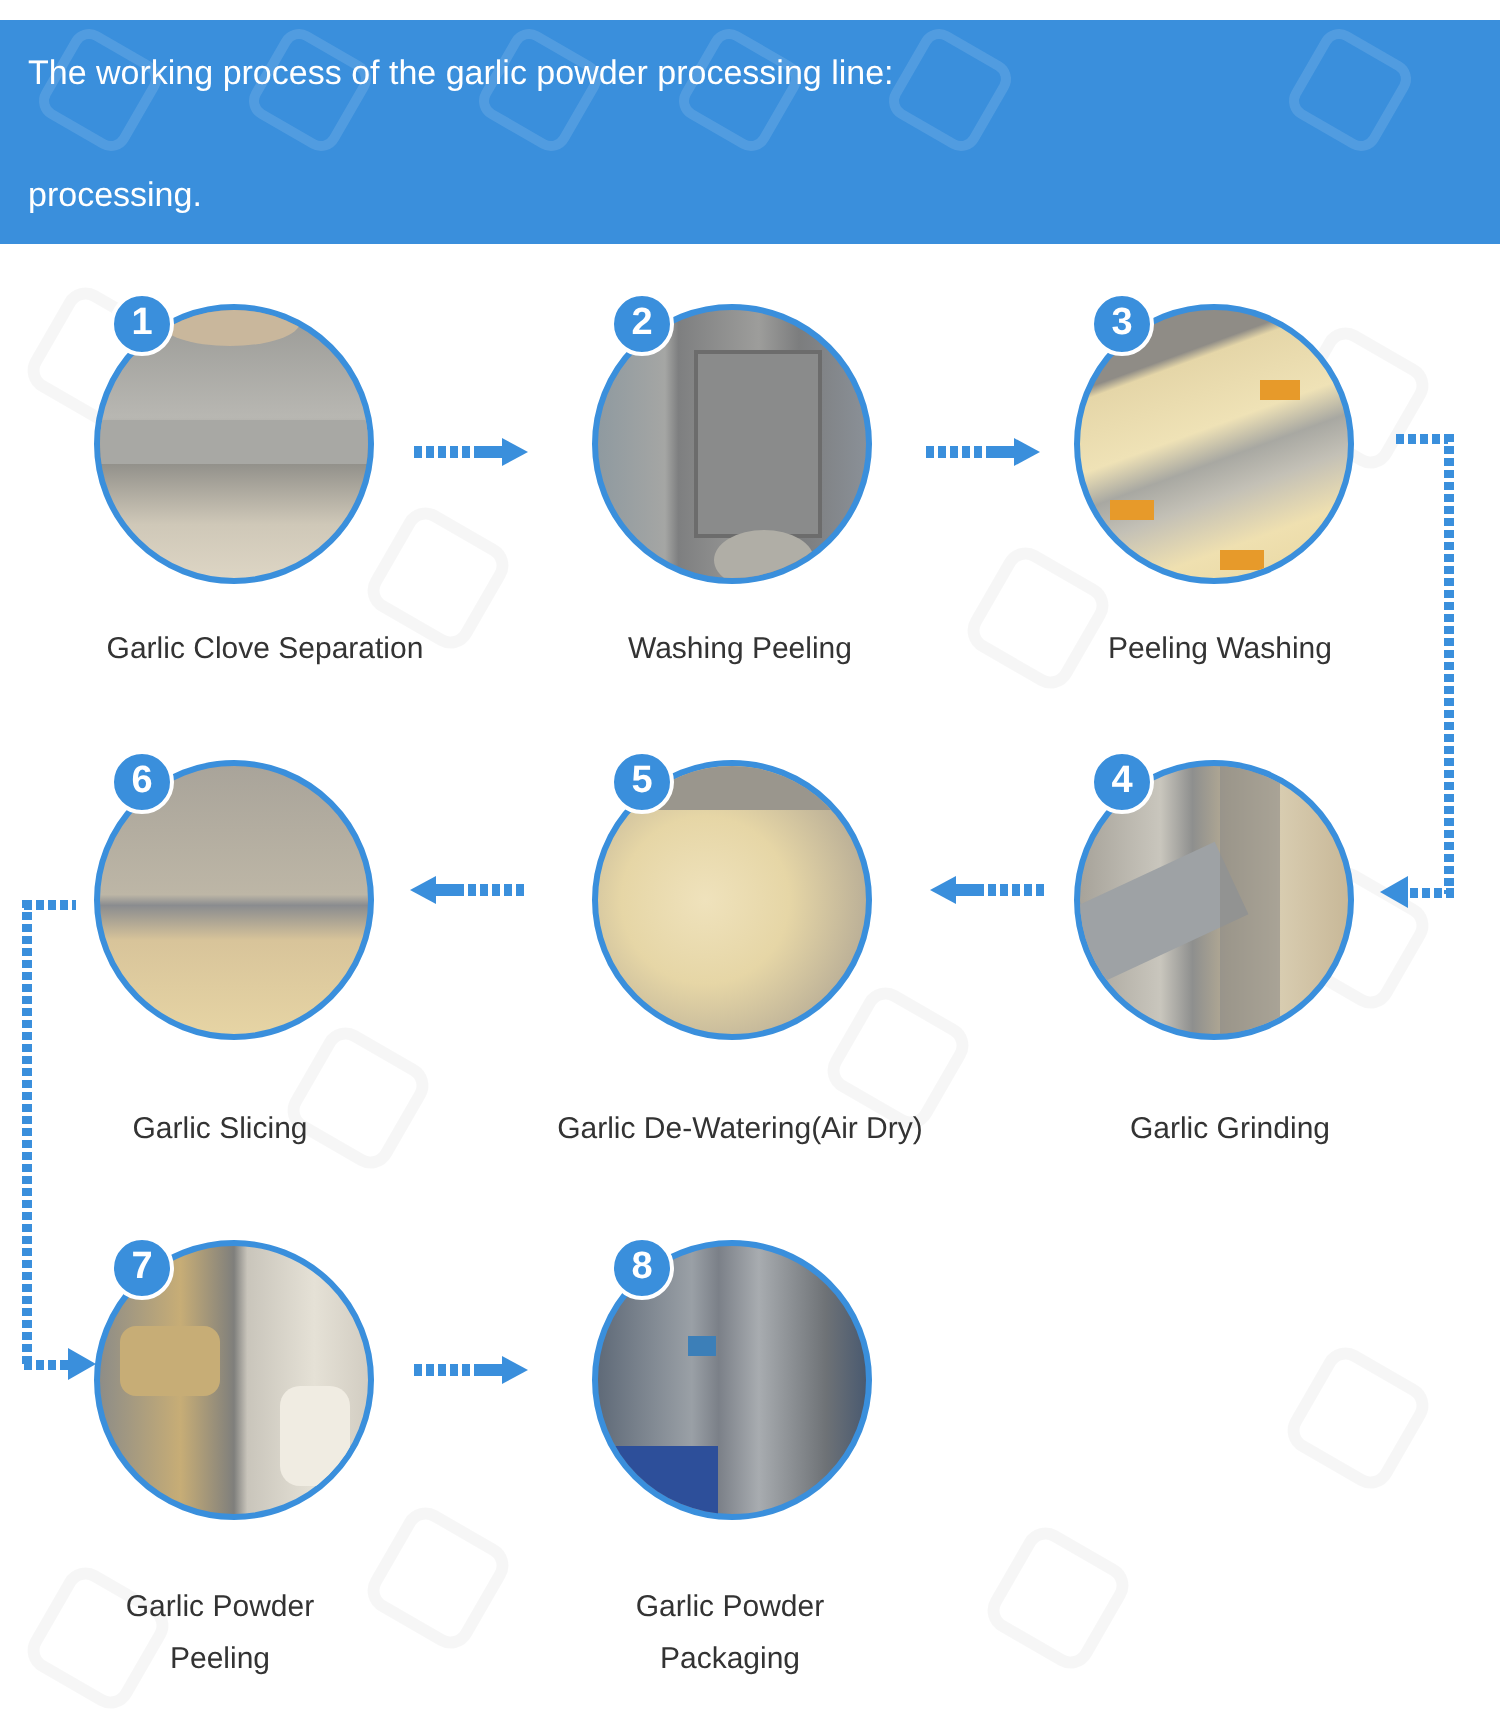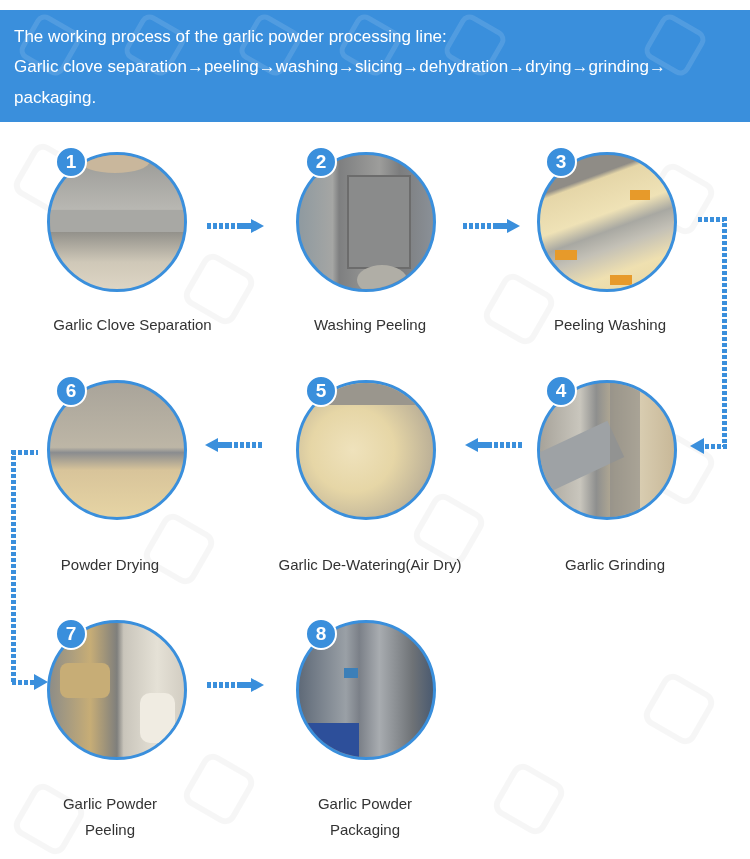--- a/index.html
+++ b/index.html
@@ -33,22 +33,21 @@
 <div class="bg-wm" style="left:190px;top:760px"></div>
 
 <div class="banner">
   <div class="wm" style="left:25px;top:10px"></div>
   <div class="wm" style="left:130px;top:10px"></div>
   <div class="wm" style="left:245px;top:10px"></div>
   <div class="wm" style="left:345px;top:10px"></div>
   <div class="wm" style="left:450px;top:10px"></div>
   <div class="wm" style="left:650px;top:10px"></div>
   <div class="l" style="top:17px">The working process of the garlic powder processing line:</div>
-  <div class="l" style="top:47px">Garlic clove separation→peeling→washing→slicing→dehydration→drying→grinding→</div>
-  <div class="l" style="top:78px">packaging.</div>
+  <div class="l" style="top:78px">processing.</div>
 </div>
 
 <div class="circle" style="left:47px;top:152px;background:linear-gradient(180deg,#9a9a96 0%,#b8b7b2 40%,#8c8b86 55%,#cfc8b8 80%,#ddd5c4 100%)">
   <div style="position:absolute;left:30px;top:-6px;width:70px;height:24px;border-radius:50%;background:#c9b79c"></div>
   <div style="position:absolute;left:0;top:55px;width:140px;height:22px;background:#a8a8a4"></div>
 </div>
 <div class="badge" style="left:55px;top:146px">1</div>
 <div class="label" style="left:0;width:265px;top:312px">Garlic Clove Separation</div>
 
 <svg class="arrow" style="left:207px;top:219px;width:57px;height:14px">
@@ -121,21 +120,21 @@
   <rect x="11" y="4" width="16" height="6" fill="#3a8fdc"></rect>
   <rect x="29" y="4" width="4" height="6" fill="#3a8fdc"></rect>
     <rect x="35" y="4" width="4" height="6" fill="#3a8fdc"></rect>
   <rect x="41" y="4" width="4" height="6" fill="#3a8fdc"></rect>
     <rect x="47" y="4" width="4" height="6" fill="#3a8fdc"></rect>
   <rect x="53" y="4" width="4" height="6" fill="#3a8fdc"></rect>
 </svg>
 
 <div class="circle" style="left:47px;top:380px;background:linear-gradient(180deg,#a9a49a 0%,#bdb6a6 48%,#8a8c8f 52%,#d8c49a 65%,#e6d4a4 100%)"></div>
 <div class="badge" style="left:55px;top:375px">6</div>
-<div class="label" style="left:20px;width:180px;top:552px">Powder Drying</div>
+<div class="label" style="left:20px;width:180px;top:552px">Garlic Slicing</div>
 
 <div class="dash-h" style="left:12px;top:450px;width:26px"></div>
 <div class="dash-v" style="left:11px;top:450px;height:232px"></div>
 <div class="dash-h" style="left:12px;top:680px;width:24px"></div>
 <svg style="position:absolute;left:34px;top:674px;width:14px;height:16px">
   <polygon points="0,0 14,8 0,16" fill="#3a8fdc"></polygon>
 </svg>
 
 <div class="circle" style="left:47px;top:620px;background:linear-gradient(90deg,#8e8d87 0%,#c7ad76 30%,#7f7f7c 50%,#c9c5bb 55%,#e5e1d6 80%,#d2cdc2 100%)">
   <div style="position:absolute;left:10px;top:40px;width:50px;height:35px;border-radius:8px;background:#c7ad76"></div>

